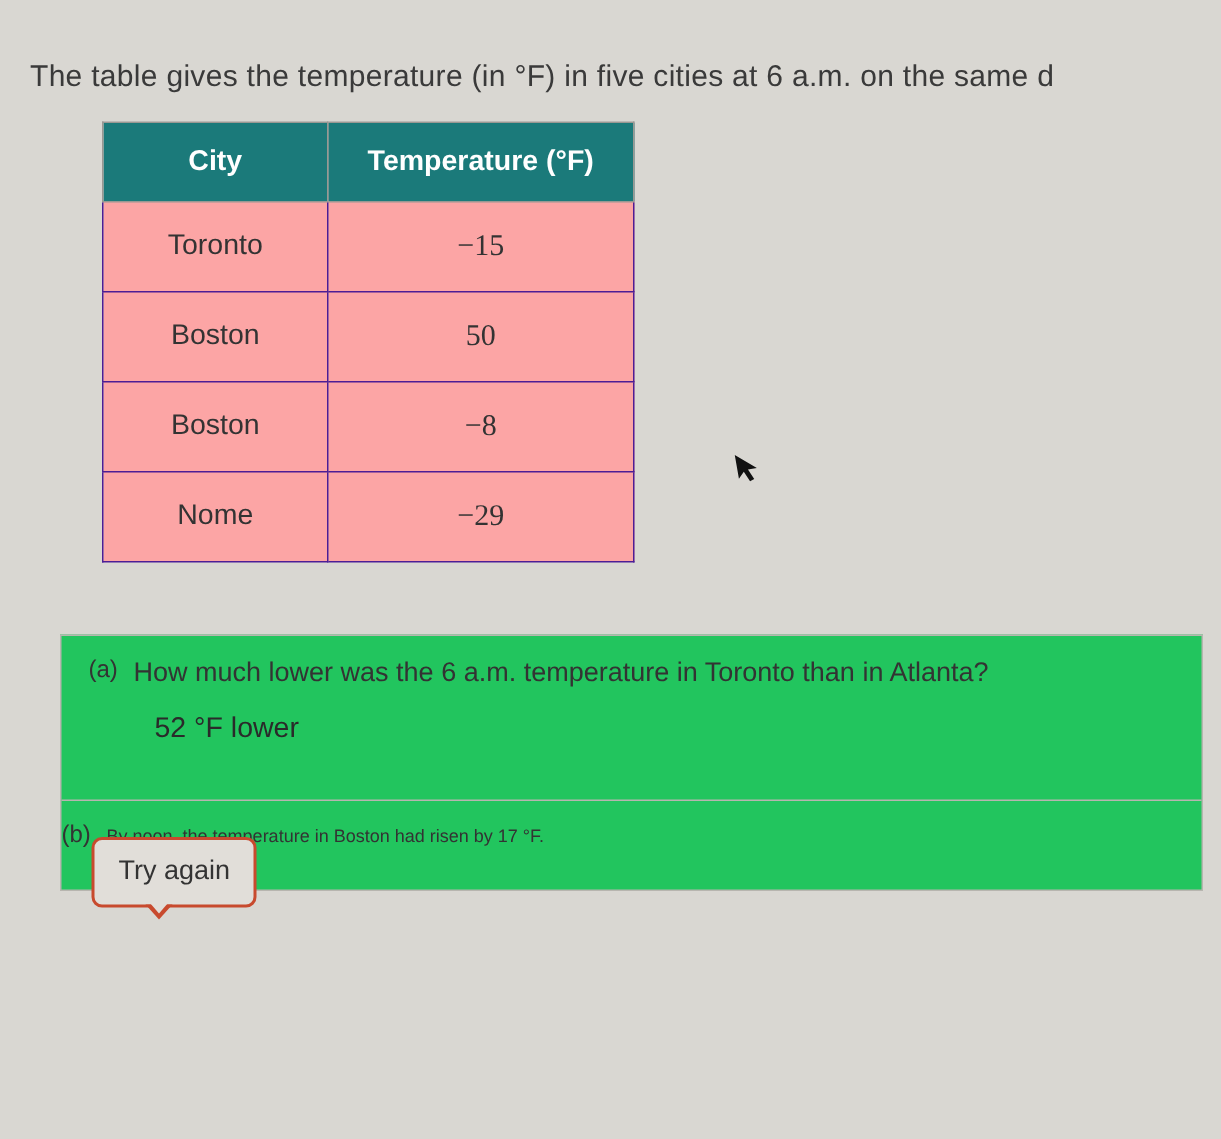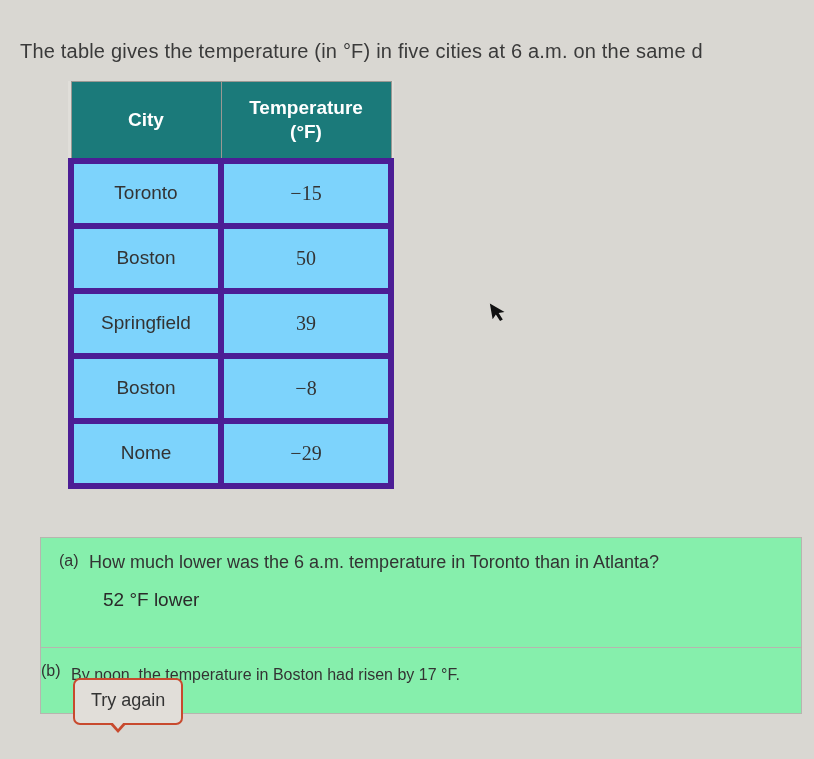--- a/index.html
+++ b/index.html
@@ -32,46 +32,46 @@
   table.temp th {
     background: #1b7a7a;
     color: #fff;
     font-weight: bold;
     font-size: 19px;
     padding: 14px 12px;
     border: 1px solid #9a9893;
     text-align: center;
   }
   table.temp th.col-city { width: 150px; }
-  table.temp th.col-temp { width: 170px; line-height: 1.25; }
+  table.temp th.col-temp { width: 204px; line-height: 1.25; }
   table.temp td {
-    border: 6px solid #4c1d95;
+    border: 1px solid #4c1d95;
     padding: 18px 10px;
     text-align: center;
     font-size: 20px;
     font-family: Georgia, 'Times New Roman', serif;
     color: #333;
-    background: #7dd3fc;
+    background: #fca5a5;
   }
   table.temp td.city {
     font-family: Arial, Helvetica, sans-serif;
     font-size: 19px;
   }
   .cursor {
     position: absolute;
     left: 490px;
     top: 300px;
     font-size: 22px;
     color: #111;
     transform: rotate(-10deg);
   }
   .qa-box {
     margin: 48px 6px 0 28px;
     border: 1px solid #b7b5af;
-    background: #86efac;
+    background: #22c55e;
   }
   .qa-row {
     border-bottom: 1px solid #b7b5af;
     padding: 14px 18px 20px 18px;
     position: relative;
   }
   .qa-row:last-child { border-bottom: none; padding-bottom: 26px; }
   .qlabel {
     font-size: 16px;
     color: #333;
@@ -84,21 +84,21 @@
     color: #333;
     display: inline;
   }
   .answer {
     margin: 16px 0 16px 44px;
     font-size: 19px;
     color: #2a2a2a;
   }
   .try-again {
     position: absolute;
-    left: 32px;
+    left: 20px;
     bottom: -6px;
     transform: translateY(6px);
   }
   .try-btn {
     border: 2px solid #c84a2e;
     border-radius: 7px;
     background: #e1ded9;
     padding: 10px 16px 12px 16px;
     font-size: 18px;
     color: #333;
@@ -120,21 +120,21 @@
     width: 0; height: 0;
     border-left: 6px solid transparent;
     border-right: 6px solid transparent;
     border-top: 7px solid #e1ded9;
   }
   .row-b-wrap {
     position: relative;
     padding-left: 0;
   }
   .row-b-text {
-    font-size: 16px;
+    font-size: 12px;
     color: #333;
     line-height: 1.6;
   }
   .indent-second { margin-left: 140px; display: block; }
 </style>
 </head>
 <body>
 
 <div class="page">
   <p class="intro">The table gives the temperature (in °F) in five cities at 6 a.m. on the same d</p>
@@ -147,24 +147,20 @@
       </tr>
     </thead>
     <tbody>
       <tr>
         <td class="city">Toronto</td>
         <td>−15</td>
       </tr>
       <tr>
         <td class="city">Boston</td>
         <td>50</td>
-      </tr>
-      <tr>
-        <td class="city">Springfield</td>
-        <td>39</td>
       </tr>
       <tr>
         <td class="city">Boston</td>
         <td>−8</td>
       </tr>
       <tr>
         <td class="city">Nome</td>
         <td>−29</td>
       </tr>
     </tbody>

